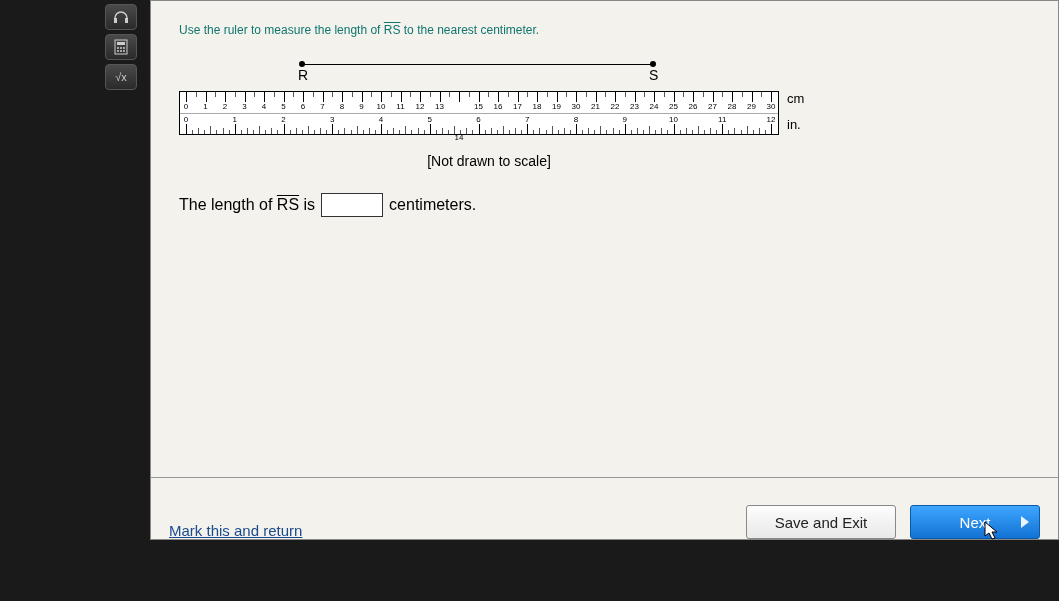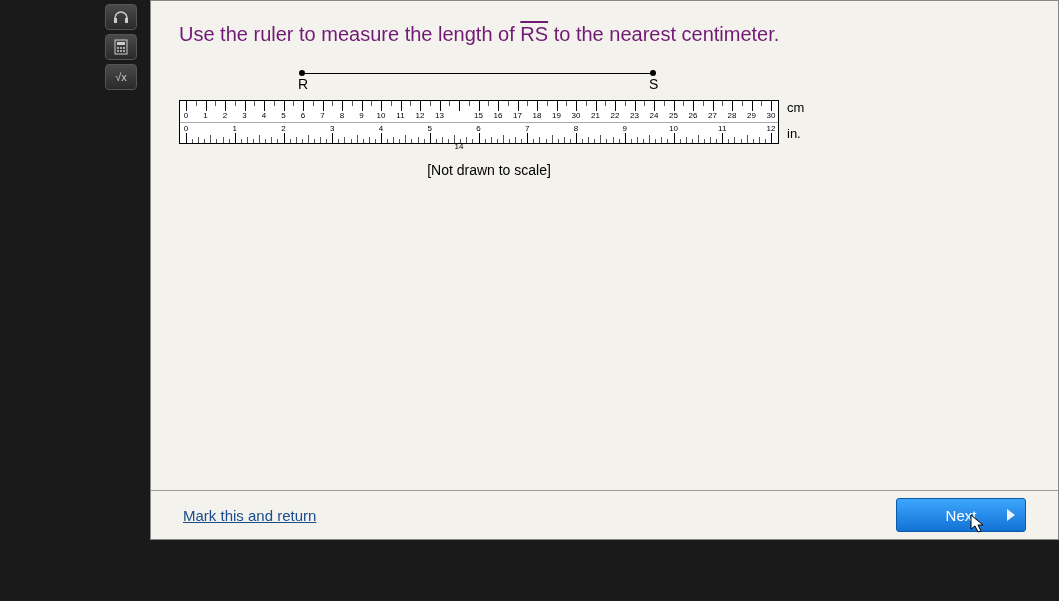--- a/index.html
+++ b/index.html
@@ -43,22 +43,22 @@
     position: absolute;
     left: 150px;
     top: 0;
     right: 0;
     height: 540px;
     background: #f4f2ed;
     border: 1px solid #888;
     padding: 22px 28px 0 28px;
   }
   .question-text {
-    font-size: 20px;
-    color: #701a75;
+    font-size: 12px;
+    color: #0f766e;
     margin-bottom: 24px;
   }
   .overline { text-decoration: overline; }
   .figure {
     margin: 0 0 10px 0;
     position: relative;
     width: 620px;
   }
   .segment-row {
     position: relative;
@@ -141,26 +141,26 @@
     height: 24px;
     border: 1px solid #333;
     background: #fff;
     font-size: 14px;
     padding: 2px 4px;
   }
   .bottom-bar {
     position: absolute;
     left: 0; right: 0;
     bottom: 0;
-    height: 49px;
+    height: 62px;
     border-top: 1px solid #999;
     background: #f4f2ed;
     display: flex;
-    align-items: center;
-    padding: 0 32px;
+    align-items: flex-end;
+    padding: 0 18px;
   }
   .mark-link {
     color: #1a4b8c;
     text-decoration: underline;
     font-size: 15px;
     cursor: pointer;
   }
   .spacer { flex: 1; }
   .btn {
     height: 34px;
@@ -476,24 +476,30 @@
             <div class="tick-major" style="left: 591px;"></div>
             <div class="tick-label" style="left: 591px;">12</div>
           </div>
       </div>
       <span class="unit-label" style="left:608px; top:30px;">cm</span>
       <span class="unit-label" style="left:608px; top:56px;">in.</span>
     </div>
 
     <div class="not-drawn">[Not drawn to scale]</div>
 
+    <div class="answer-row">
+      <span><span>The length of </span><span class="overline">RS</span><span> is </span></span>
+      <input class="answer-input" type="text" value="" style="">
+      <span> centimeters.</span>
+    </div>
 
     <div class="bottom-bar">
       <a class="mark-link">Mark this and return</a>
       <div class="spacer"></div>
+      <div class="btn btn-gray">Save and Exit</div>
       <div class="btn btn-blue">
         <span>Next</span>
         <svg class="cursor" style="left:72px; top:14px;" viewBox="0 0 18 22">
           <path d="M2 2 L2 16 L6 13 L9 19 L12 18 L9 12 L14 12 Z" fill="#fff" stroke="#000" stroke-width="1"></path>
         </svg>
       </div>
     </div>
 
   </div>
 

